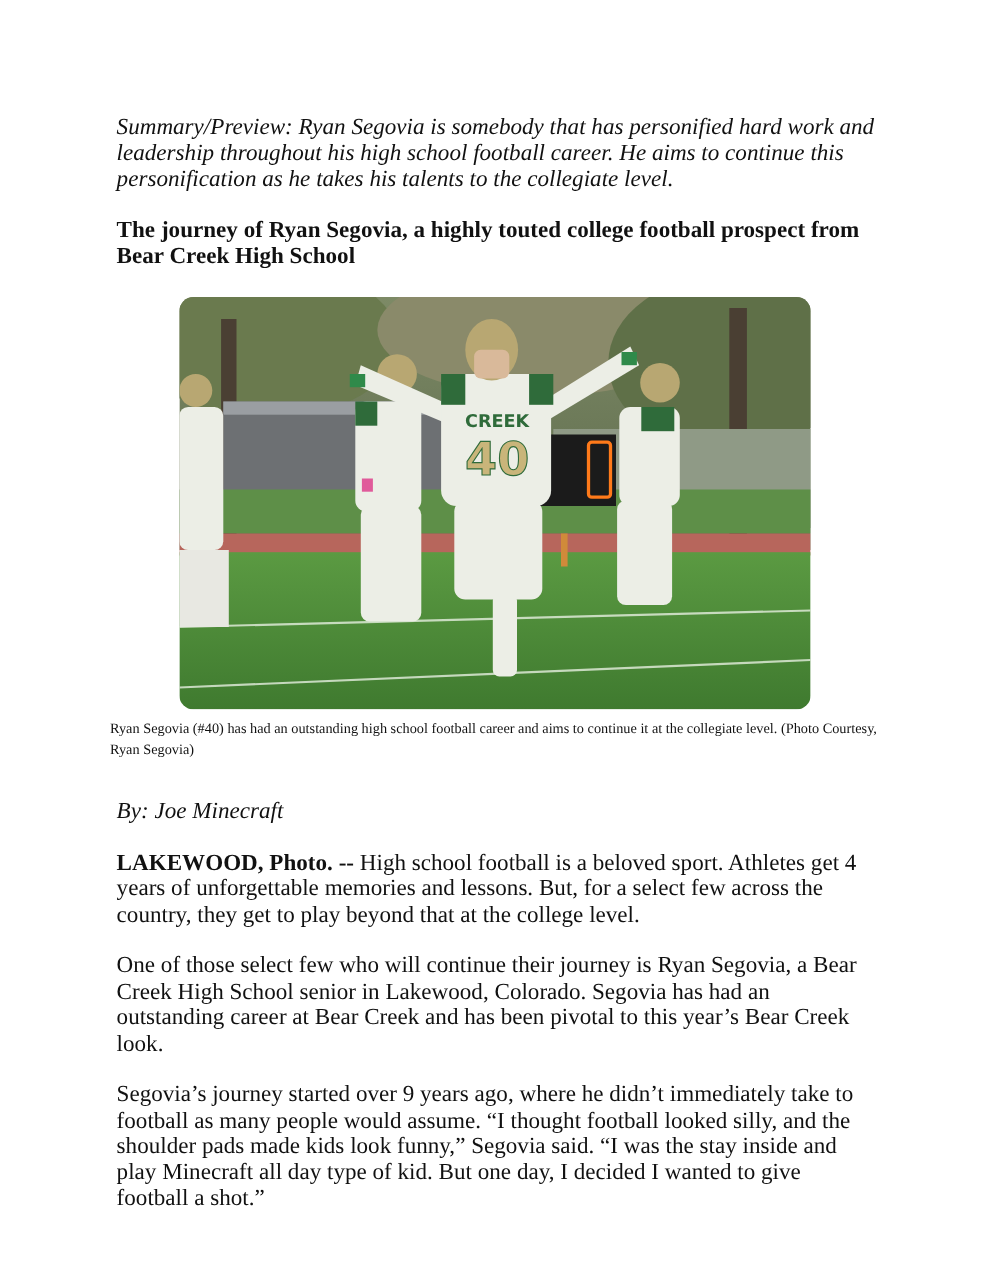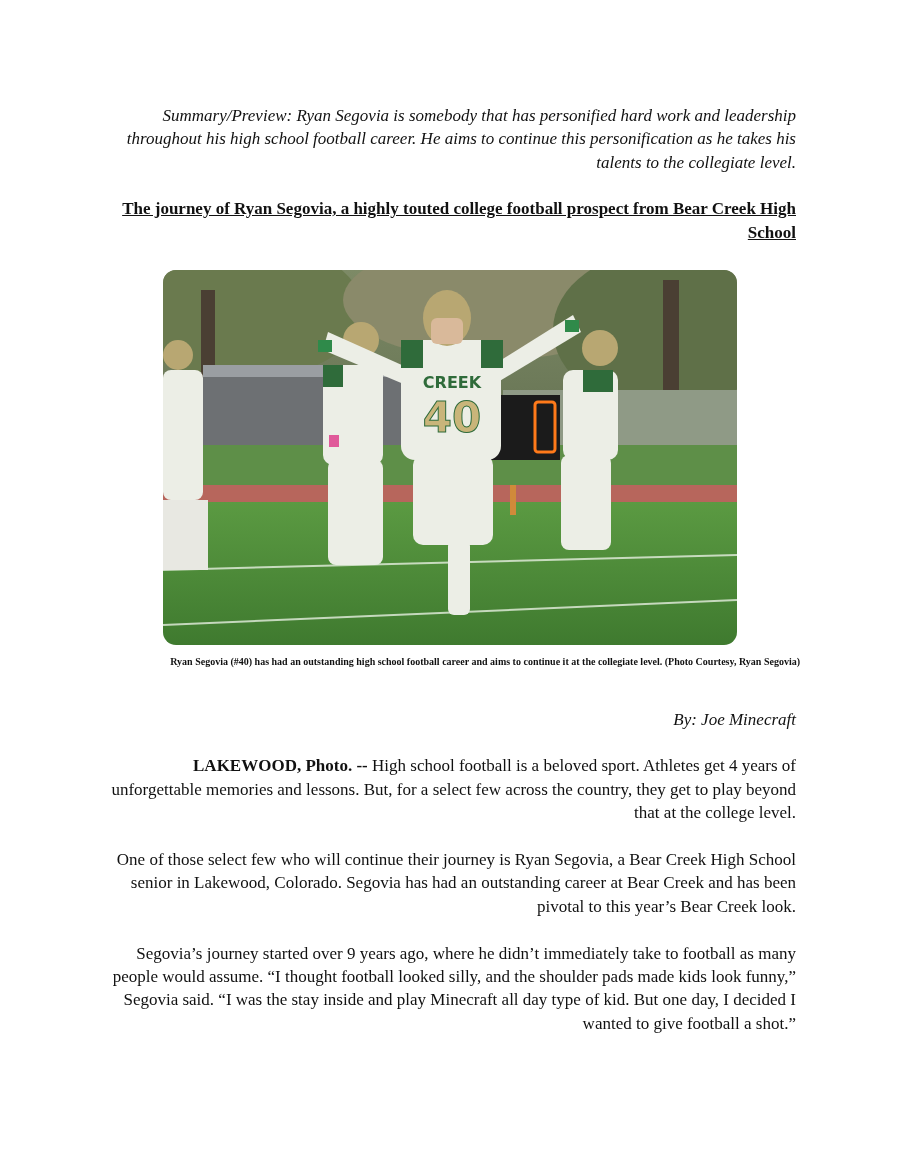--- a/index.html
+++ b/index.html
@@ -1,24 +1,24 @@
 <!DOCTYPE html>
 <html><head>
 <meta charset="utf-8">
 <style>
   html, body { margin: 0; padding: 0; background: #ffffff; }
   body { width: 900px; height: 1165px; position: relative; overflow: hidden;
          font-family: "Liberation Serif", "DejaVu Serif", serif; color: #111; }
   .page { position: absolute; left: 106px; top: 104px; width: 690px; }
-  p { margin: 0; font-size: 17px; line-height: 23.4px; text-align: right; }
+  p { margin: 0; font-size: 21px; line-height: 23.4px; }
   .summary { font-style: italic; }
-  .headline { font-weight: bold; margin-top: 23px; text-decoration: underline; }
+  .headline { font-weight: bold; margin-top: 23px; }
   .photo-wrap { margin-top: 26px; margin-left: 57px; width: 574px; height: 375px; position: relative; overflow: hidden; border-radius: 13px; }
   .photo-wrap svg { display: block; }
-  .caption { font-weight: bold; font-size: 10px; line-height: 18.5px; text-align: right; margin-top: 8px; margin-left: -6px; width: 700px; }
+  .caption { font-weight: normal; font-size: 13px; line-height: 18.5px; text-align: left; margin-top: 8px; margin-left: -6px; width: 700px; }
   .byline { font-style: italic; margin-top: 36px; }
   .para { margin-top: 23.4px; }
   .dateline { font-weight: bold; }
 </style>
 </head>
 <body>
 
 <div class="page">
   <p class="summary">Summary/Preview: Ryan Segovia is somebody that has personified hard work and leadership throughout his high school football career. He aims to continue this personification as he takes his talents to the collegiate level.</p>
   <p class="headline">The journey of Ryan Segovia, a highly touted college football  prospect from Bear Creek High School</p>

